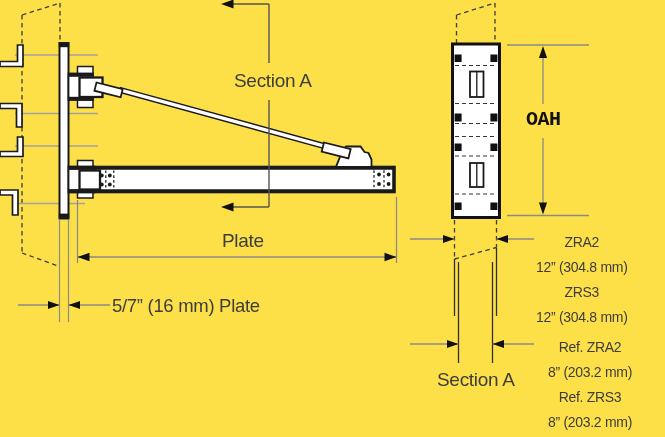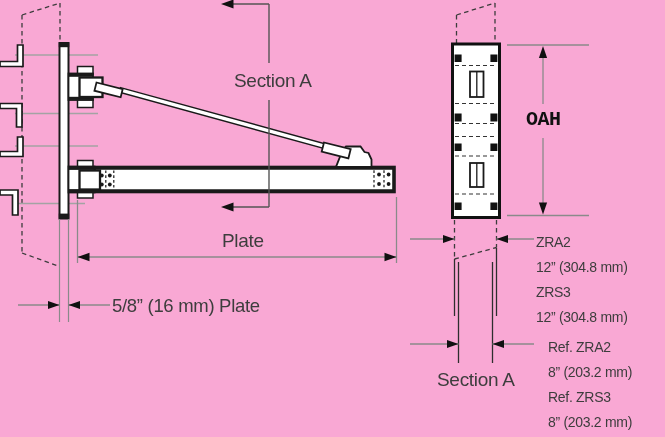--- a/index.html
+++ b/index.html
@@ -1,18 +1,19 @@
 <!DOCTYPE html>
 <html><head>
 <meta charset="utf-8">
 <style>
   html,body{margin:0;padding:0;background:#ffffff;}
   .canvas{
-    position:relative;width:665px;height:437px;background:#f9a8d4;overflow:hidden;
+    position:relative;width:665px;height:437px;background:#fde047;overflow:hidden;
     font-family:"Liberation Sans", sans-serif;
+    text-align:center;
   }
   svg{position:absolute;left:0;top:0;}
   .lbl{
     position:absolute;color:#3d3d3d;font-size:18px;letter-spacing:-0.3px;
     white-space:nowrap;line-height:20px;
   }
   .lbl.big{font-size:19px;}
   .lbl.bold{font-weight:bold;font-size:20px;color:#111;letter-spacing:-0.5px;font-family:Liberation Mono, monospace;}
   .anncol{
     position:absolute;color:#3d3d3d;font-size:14px;letter-spacing:-0.3px;
@@ -204,21 +205,21 @@
     <polygon points="458.5,344 447,339.9 447,348.1" fill="#111111"></polygon>
     <polygon points="492.5,344 504,339.9 504,348.1" fill="#111111"></polygon>
   </g>
 
 </svg>
 
 <div class="lbl big" style="left:234px;top:71px;">Section A</div>
 
 <div class="lbl big" style="left:222px;top:231px;">Plate</div>
 
-<div class="lbl" style="left:112px;top:296px;font-size:18.5px;">5/8” (16 mm) Plate</div>
+<div class="lbl" style="left:112px;top:296px;font-size:18.5px;">5/7” (16 mm) Plate</div>
 
 <div class="lbl bold" style="left:526px;top:110px;">OAH</div>
 
 <div class="lbl big" style="left:437px;top:370px;">Section A</div>
 
 <div class="anncol" style="left:536px;top:230px;">
   <div>ZRA2</div>
   <div>12” (304.8 mm)</div>
   <div>ZRS3</div>
   <div>12” (304.8 mm)</div>

